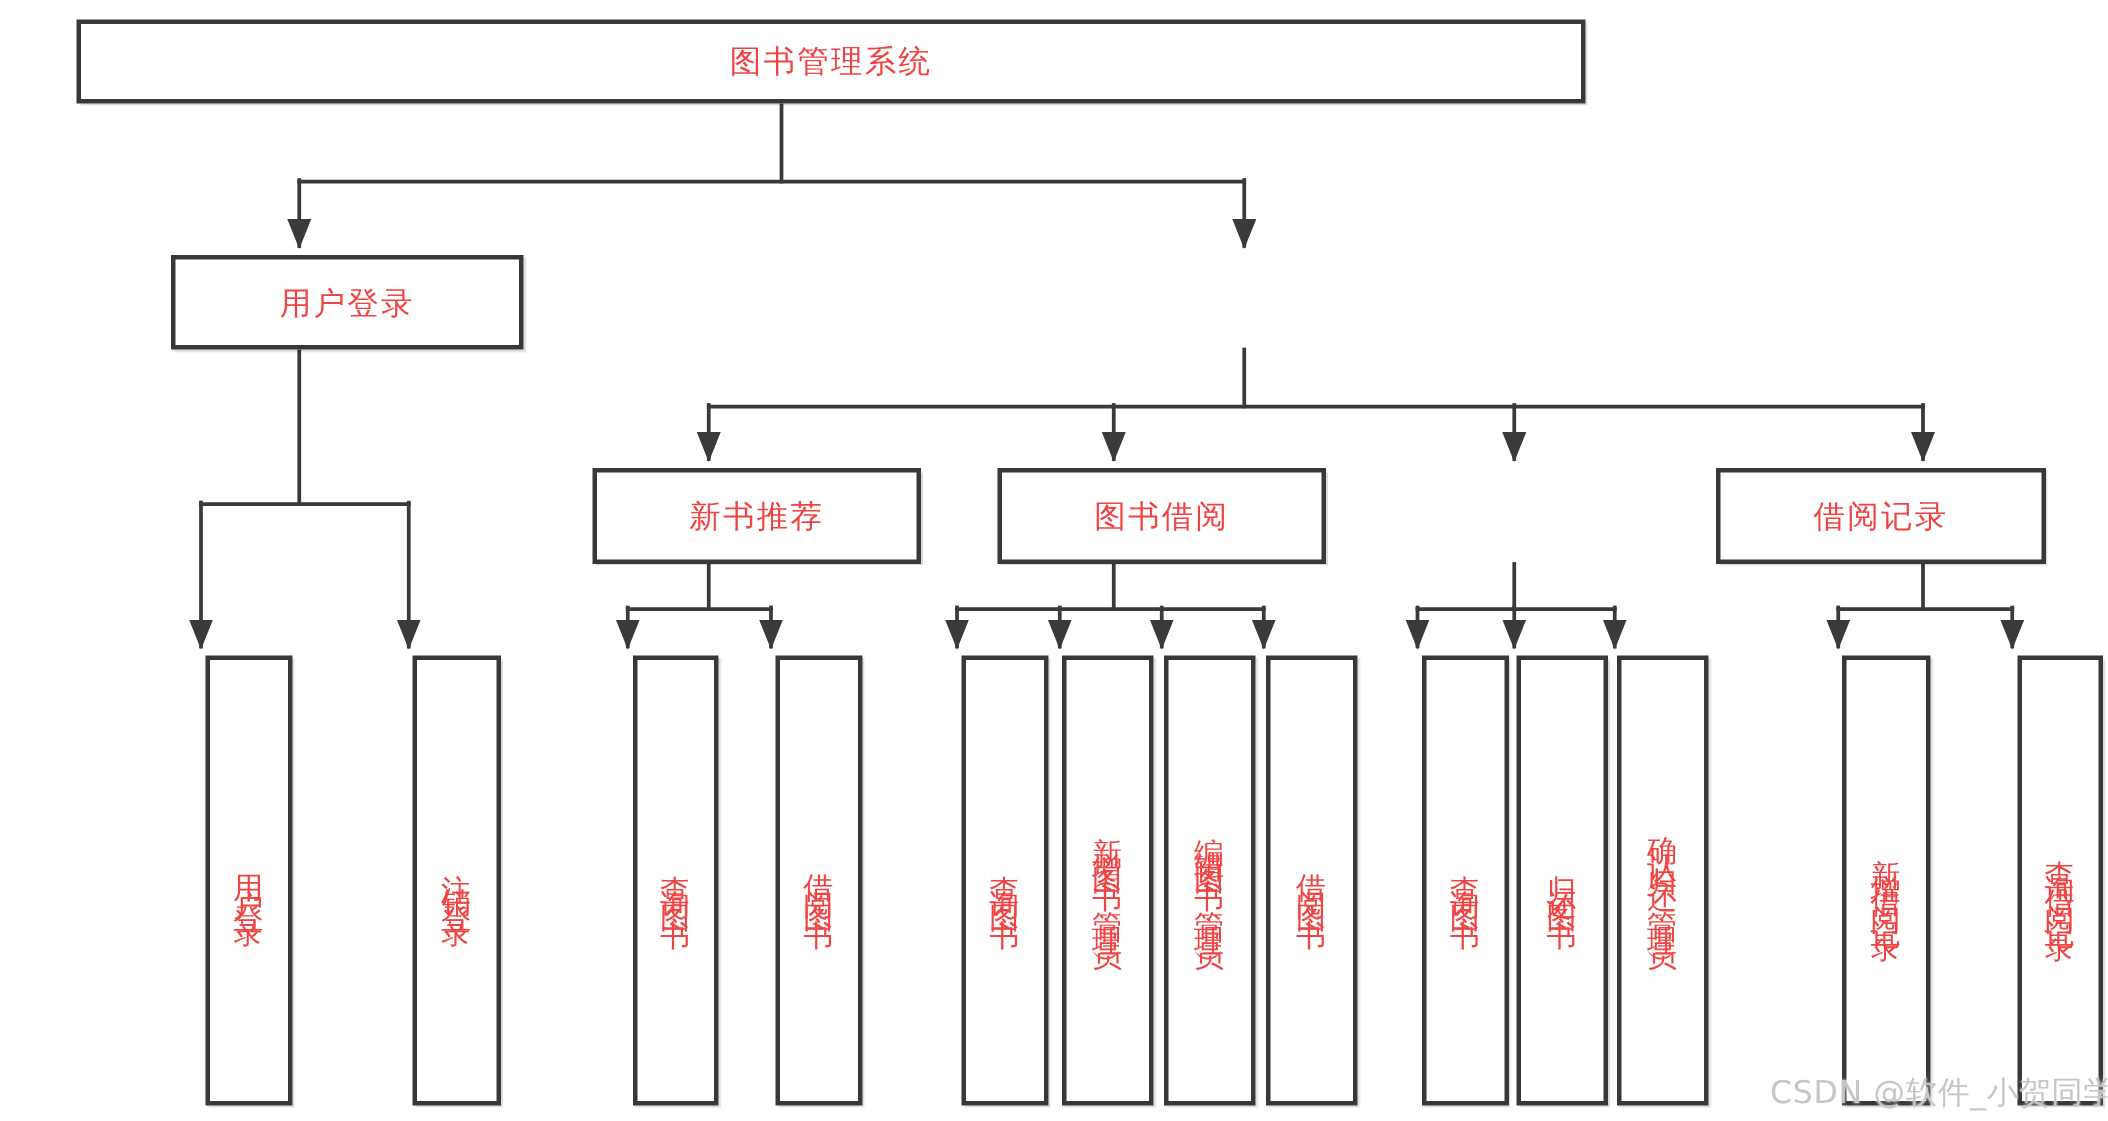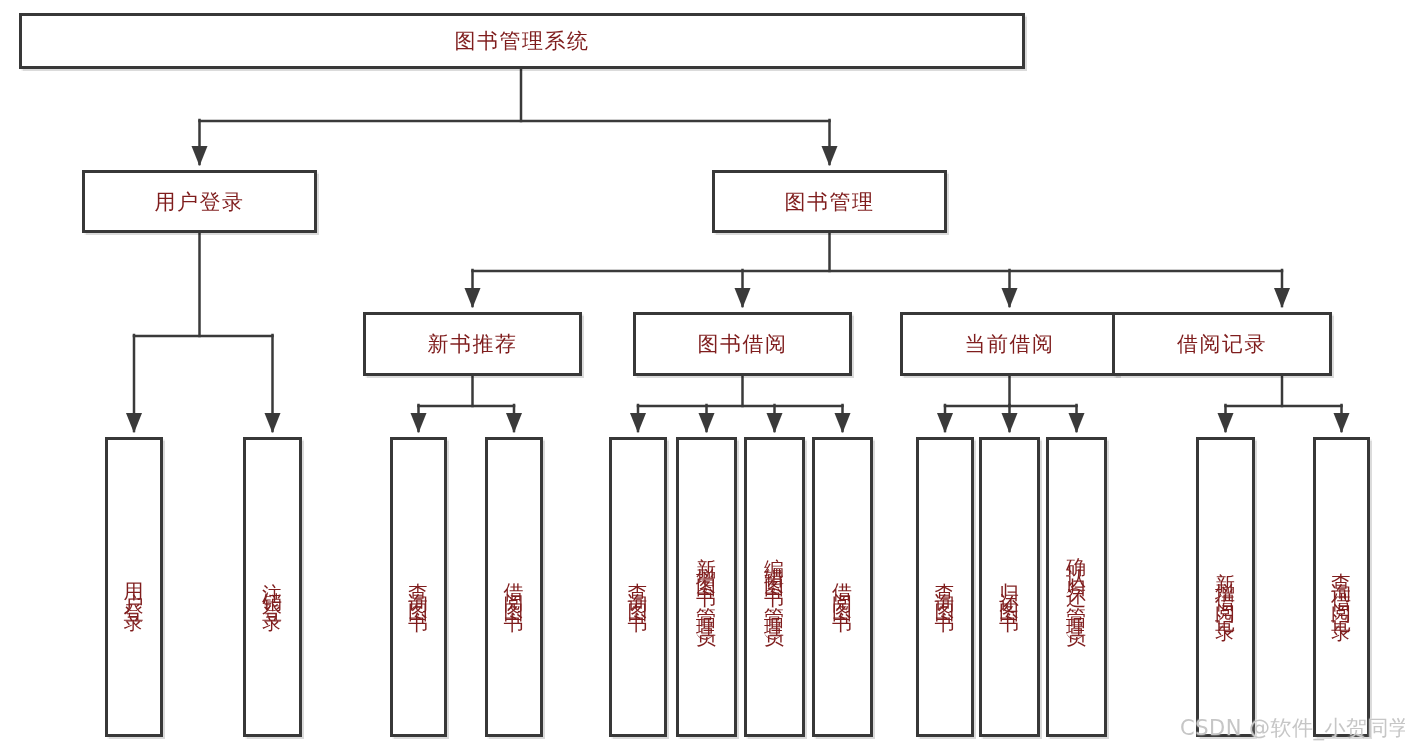--- a/index.html
+++ b/index.html
@@ -10,24 +10,25 @@
     position: relative; overflow: hidden;
     font-family: "DejaVu Sans", "Liberation Sans", sans-serif;
   }
   .canvas { position: absolute; left: 0; top: 0; width: 1405px; height: 747px; }
   svg.connectors { position: absolute; left: 0; top: 0; }
   svg.connectors line { stroke: #3a3a3a; stroke-width: 2.5; stroke-linecap: square; }
   .box {
     position: absolute;
     background: #ffffff;
     border: 3px solid #383838;
-    color: #7f1d1d;
+    color: #ef4444;
     display: flex; align-items: center; justify-content: center;
     box-shadow: 1.5px 1.5px 1px rgba(0,0,0,0.14);
     text-align: center;
+    margin-left: 32px;
   }
   .box.h { font-size: 21px; letter-spacing: 1.5px; white-space: nowrap; }
   .box.v {
     writing-mode: vertical-rl;
     text-orientation: mixed;
     font-size: 20px;
     line-height: 1;
     letter-spacing: 10px;
     white-space: nowrap;
   }
@@ -101,25 +102,23 @@
       <line x1="1282" y1="376" x2="1282" y2="406"></line>
       <line x1="1225.5" y1="406" x2="1341.5" y2="406"></line>
       <line x1="1225.5" y1="405" x2="1225.5" y2="431" marker-end="url(#arw)"></line>
       <line x1="1341.5" y1="405" x2="1341.5" y2="431" marker-end="url(#arw)"></line>
     </g>
   </svg>
 
   <div class="box h" style="left:19px;top:13px;width:1006px;height:56px">图书管理系统</div>
 
   <div class="box h" style="left:82px;top:170px;width:235px;height:63px">用户登录</div>
-  <div class="box h" style="left:712px;top:170px;width:235px;height:63px">图书管理</div>
 
   <div class="box h" style="left:633px;top:312px;width:219px;height:64px">图书借阅</div>
   <div class="box h" style="left:363px;top:312px;width:219px;height:64px">新书推荐</div>
-  <div class="box h" style="left:900px;top:312px;width:219px;height:64px">当前借阅</div>
   <div class="box h" style="left:1112px;top:312px;width:220px;height:64px">借阅记录</div>
 
   <div class="box v" style="left:105px;top:437px;width:58px;height:300px">用户登录</div>
   <div class="box v" style="left:243px;top:437px;width:59px;height:300px">注销登录</div>
 
   <div class="box v" style="left:390px;top:437px;width:57px;height:300px">查询图书</div>
   <div class="box v" style="left:485px;top:437px;width:58px;height:300px">借阅图书</div>
 
   <div class="box v" style="left:609px;top:437px;width:58px;height:300px">查询图书</div>
   <div class="box v" style="left:676px;top:437px;width:61px;height:300px">新增图书（管理员）</div>

